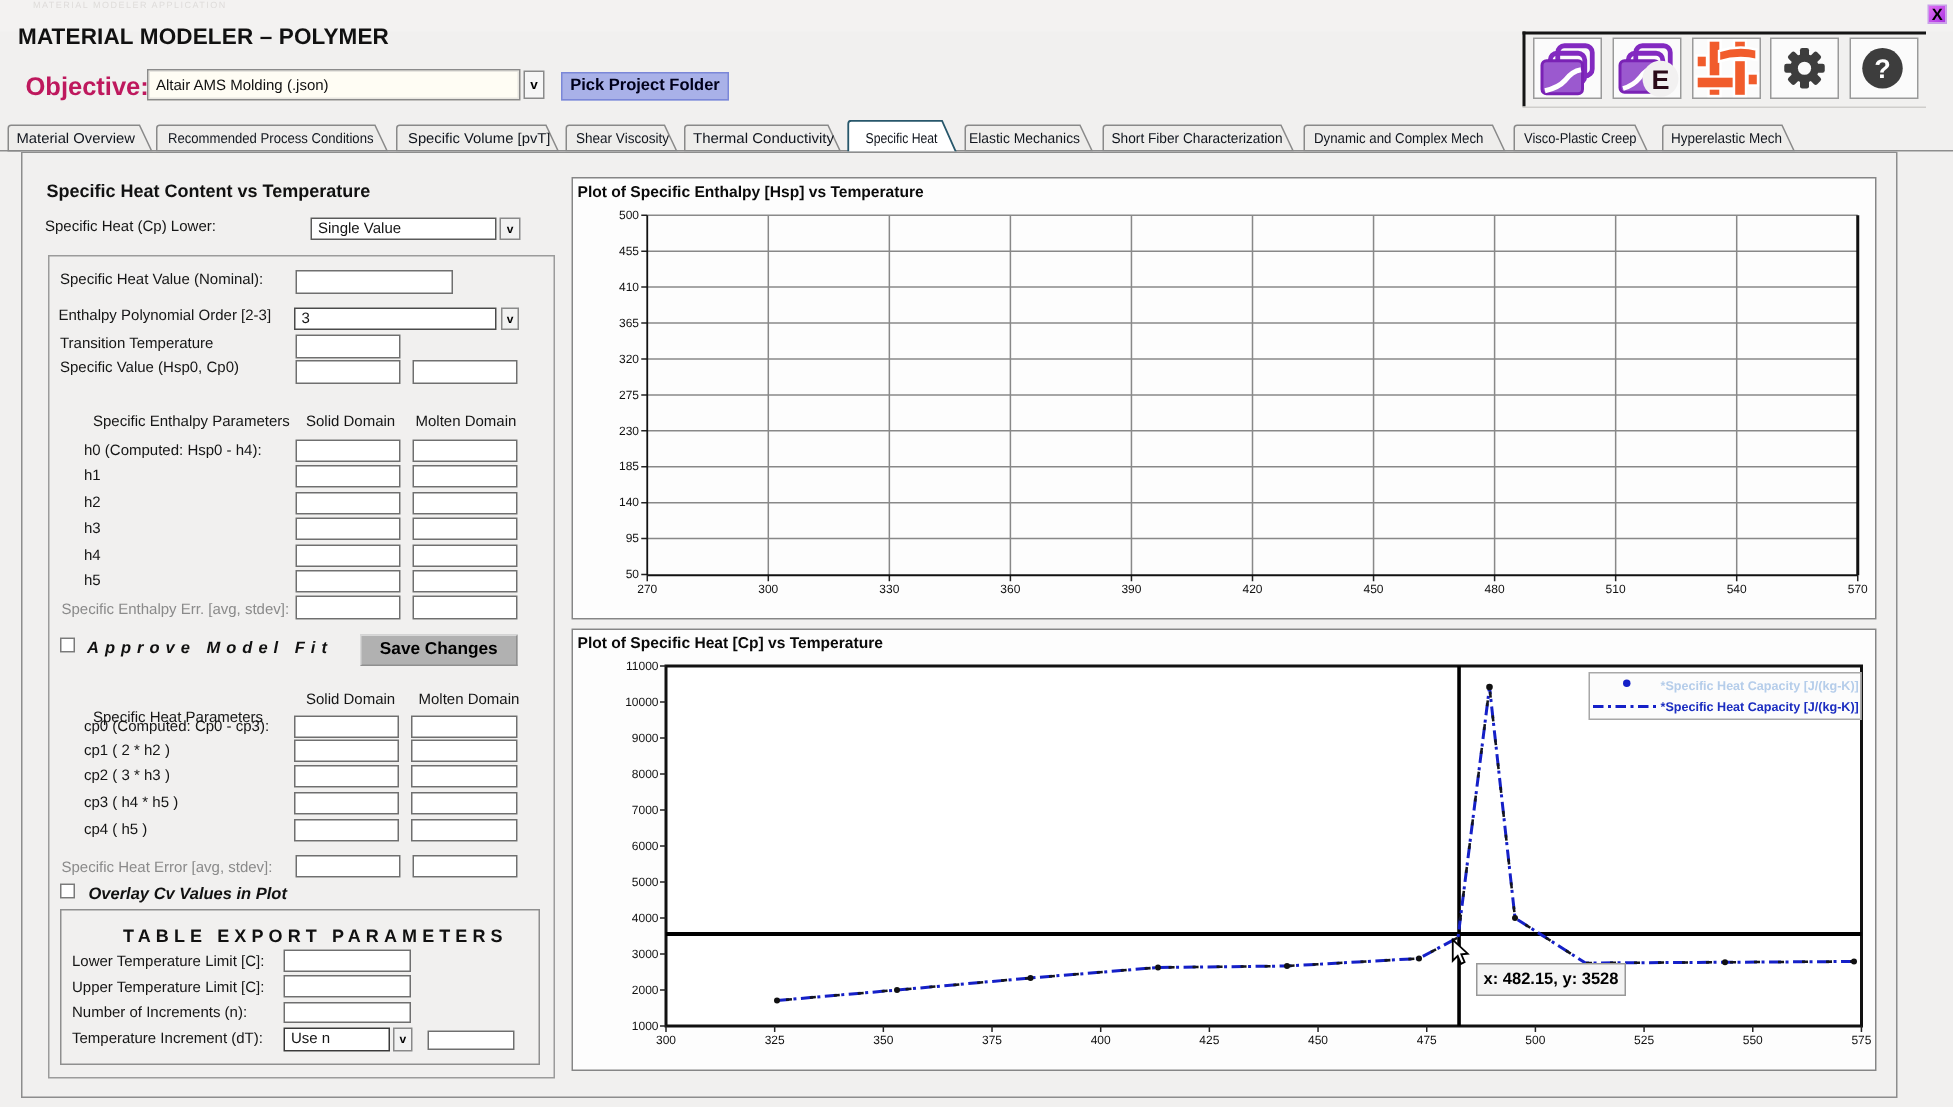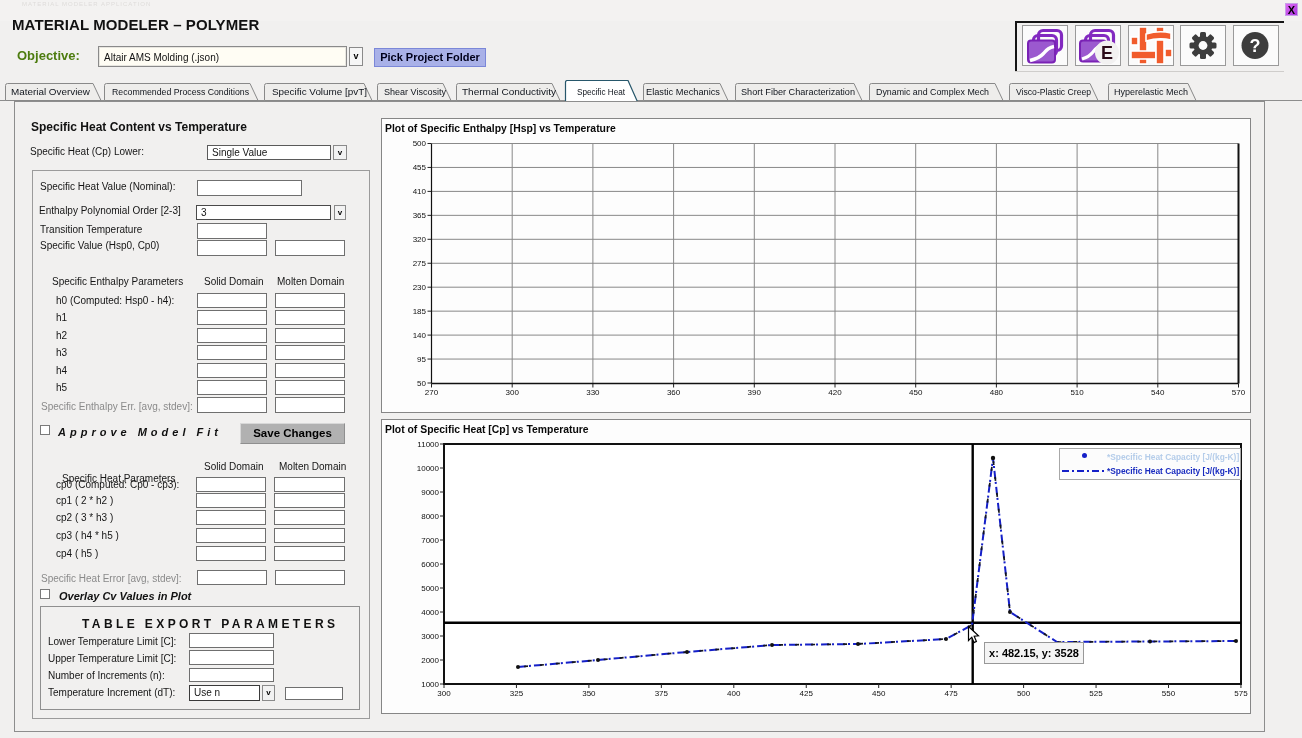--- a/index.html
+++ b/index.html
@@ -14,21 +14,21 @@
 </head>
 <body>
 
 <div class="abs" style="left:0;top:0;width:1302px;height:21px;background:#f3f2f1;"></div>
 <div class="abs" style="left:22px;top:1px;font-size:6px;color:#dedcda;letter-spacing:1px;">MATERIAL MODELER APPLICATION</div>
 
 <div class="abs" style="left:1285px;top:3px;width:13px;height:13px;background:linear-gradient(135deg,#e06cf4,#a935e0);border:1px solid #c8a0e8;color:#000;font-size:11px;font-weight:bold;text-align:center;line-height:12px;">X</div>
 
 <div class="abs" style="left:12px;top:16px;font-size:15px;font-weight:bold;color:#111;letter-spacing:0.1px;">MATERIAL MODELER – POLYMER</div>
 
-<div class="abs" style="left:17px;top:48px;font-size:13px;font-weight:bold;color:#4d7c0f;">Objective:</div>
+<div class="abs" style="left:17px;top:48px;font-size:17px;font-weight:bold;color:#be185d;">Objective:</div>
 <div class="abs" style="left:98px;top:46px;width:249px;height:21px;background:#fffdf4;border:1px solid #8a8a8a;box-shadow:inset 0 0 0 1px #e8e6e0;"></div>
 <div class="abs" style="left:104px;top:52px;font-size:10px;color:#111;">Altair AMS Molding (.json)</div>
 <div class="abs" style="left:349px;top:47px;width:14px;height:19px;background:#f6f6f6;border:1px solid #8a8a8a;font-size:9px;font-weight:bold;color:#000;text-align:center;line-height:17px;">v</div>
 <div class="abs" style="left:374px;top:48px;width:112px;height:19px;background:#a9b1e8;border:1px solid #7b87d8;color:#00001a;font-size:11px;font-weight:bold;text-align:center;line-height:17px;">Pick Project Folder</div>
 
 <div class="abs" style="left:1015px;top:21px;width:269px;height:2px;background:#151515;"></div>
 <div class="abs" style="left:1015px;top:21px;width:2px;height:50px;background:#151515;"></div>
 <div class="abs" style="left:1015px;top:71px;width:269px;height:1px;background:#cfcdcb;"></div>
 <div class="btnbox" style="left:1022px;top:25px;" id="tb1"></div>
 <div class="btnbox" style="left:1075px;top:25px;" id="tb2"></div>
@@ -127,21 +127,21 @@
 <div class="lbl" style="left:201px;top:208px;">3</div>
 <div class="abs" style="left:334px;top:205px;width:12px;height:15px;background:#f2f2f2;border:1px solid #8a8a8a;font-size:8px;font-weight:bold;color:#000;text-align:center;line-height:13px;">v</div>
 
 <div class="lbl" style="left:40px;top:225px;">Transition Temperature</div>
 <div class="inp" style="left:197px;top:223px;width:70px;height:16px;"></div>
 
 <div class="lbl" style="left:40px;top:241px;">Specific Value (Hsp0, Cp0)</div>
 <div class="inp" style="left:197px;top:240px;width:70px;height:16px;"></div>
 <div class="inp" style="left:275px;top:240px;width:70px;height:16px;"></div>
 
-<div class="lbl" style="left:52px;top:277px;">Specific Enthalpy Parameters</div>
+<div class="lbl" style="left:62px;top:277px;">Specific Enthalpy Parameters</div>
 <div class="lbl" style="left:204px;top:277px;">Solid Domain</div>
 <div class="lbl" style="left:277px;top:277px;">Molten Domain</div>
 
 <div class="lbl" style="left:56px;top:296px;">h0 (Computed: Hsp0 - h4):</div>
 <div class="inp" style="left:197px;top:293px;width:70px;height:15px;"></div>
 <div class="inp" style="left:275px;top:293px;width:70px;height:15px;"></div>
 <div class="lbl" style="left:56px;top:313px;">h1</div>
 <div class="inp" style="left:197px;top:310px;width:70px;height:15px;"></div>
 <div class="inp" style="left:275px;top:310px;width:70px;height:15px;"></div>
 <div class="lbl" style="left:56px;top:331px;">h2</div>

